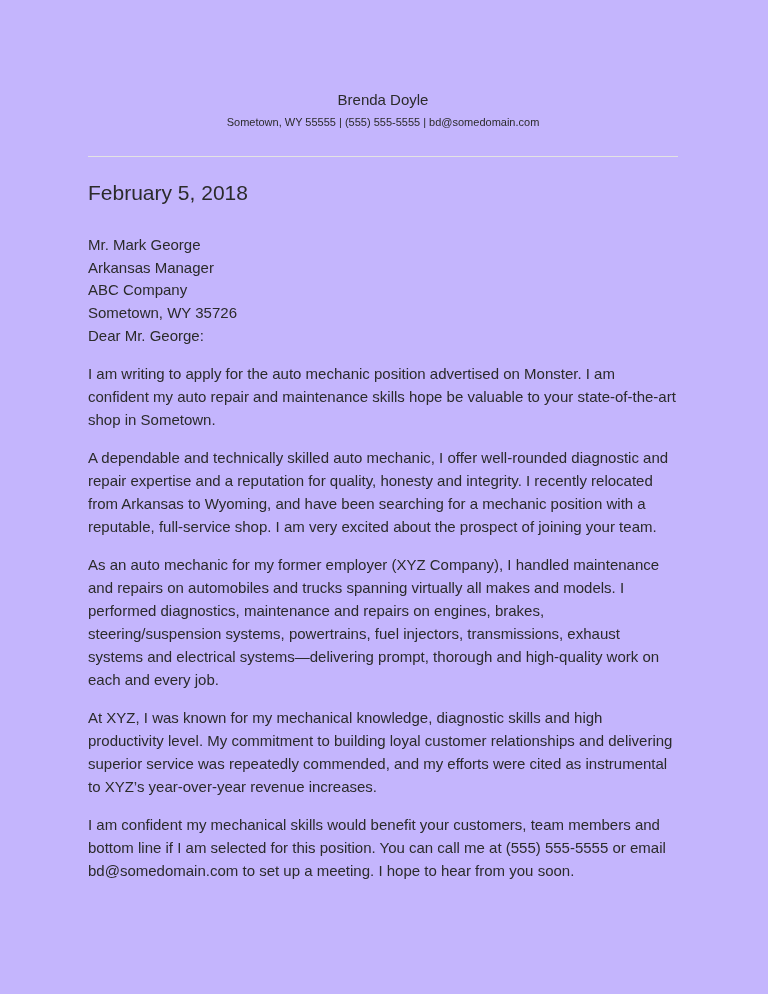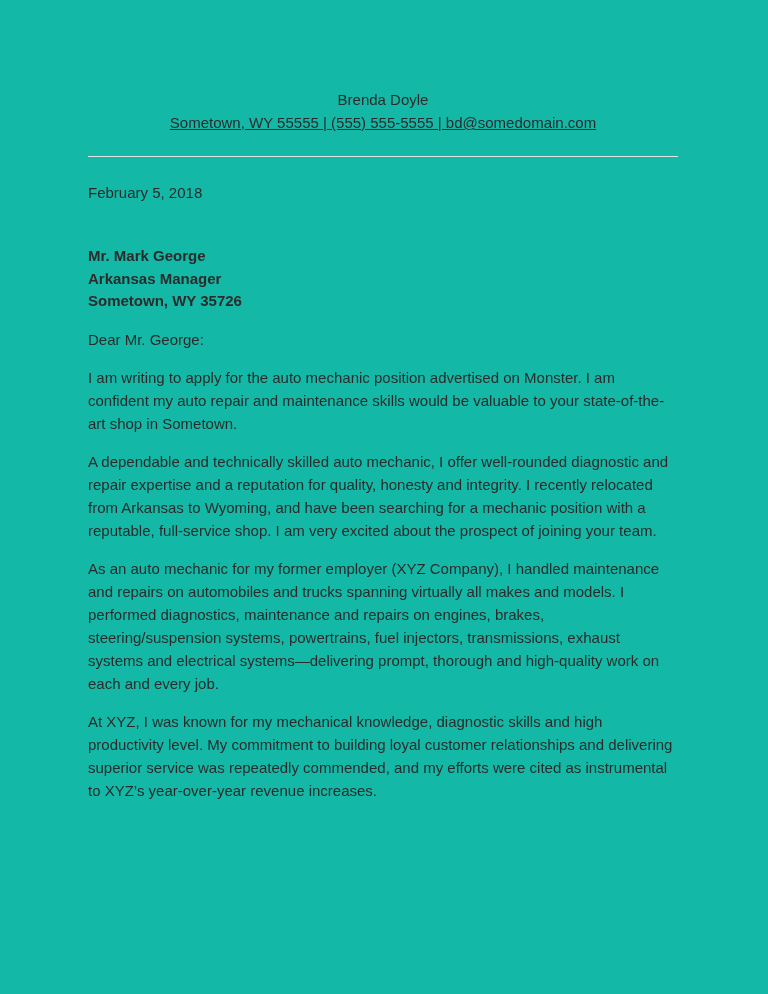--- a/index.html
+++ b/index.html
@@ -12,21 +12,21 @@
     height: 994px;
     font-family: "Liberation Sans", sans-serif;
     color: #2b2b2b;
     -webkit-font-smoothing: antialiased;
     overflow: hidden;
   }
   .page {
     position: relative;
     width: 768px;
     height: 994px;
-    background: #14b8a6;
+    background: #c4b5fd;
     box-sizing: border-box;
   }
   .sheet {
     position: absolute;
     left: 88px;
     top: 0;
     width: 590px;
   }
 
   
@@ -34,53 +34,50 @@
     padding-top: 88px;
     text-align: center;
   }
   .letterhead-name {
     font-size: 15px;
     line-height: 23px;
     color: #2b2b2b;
     white-space: pre;
   }
   .letterhead-contact {
-    font-size: 15px;
+    font-size: 11px;
     line-height: 23px;
     color: #2b2b2b;
     white-space: pre;
-    text-decoration: underline;
   }
 
   .divider {
     margin-top: 22px;
     height: 1px;
     background: #e3e3e3;
     width: 590px;
   }
 
   
   .letter-date {
     margin-top: 24px;
-    font-size: 15px;
+    font-size: 21px;
     line-height: 23px;
   }
 
   .recipient-block {
-    margin-top: 41px;
-    font-weight: bold;
+    margin-top: 30px;
   }
   .recipient-line {
     font-size: 15px;
     line-height: 22.5px;
     white-space: pre;
   }
 
   .salutation {
-    margin-top: 15px;
     font-size: 15px;
     line-height: 23px;
   }
 
   .letter-body {
     margin-top: 0;
   }
   .letter-paragraph {
     margin: 15px 0 0 0;
     font-size: 15px;
@@ -100,26 +97,28 @@
       <div class="letterhead-contact">Sometown, WY 55555 | (555) 555-5555 | bd@somedomain.com</div>
     </div>
 
     <div class="divider"></div>
 
     <div class="letter-date">February 5, 2018</div>
 
     <div class="recipient-block">
       <div class="recipient-line">Mr. Mark George</div>
       <div class="recipient-line">Arkansas Manager</div>
+      <div class="recipient-line">ABC Company</div>
       <div class="recipient-line">Sometown, WY 35726</div>
     </div>
 
     <div class="salutation">Dear Mr. George:</div>
 
     <div class="letter-body">
-      <p class="letter-paragraph">I am writing to apply for the auto mechanic position advertised on Monster. I am confident my auto repair and maintenance skills would be valuable to your state-of-the-art shop in Sometown.</p>
+      <p class="letter-paragraph">I am writing to apply for the auto mechanic position advertised on Monster. I am confident my auto repair and maintenance skills hope be valuable to your state-of-the-art shop in Sometown.</p>
       <p class="letter-paragraph">A dependable and technically skilled auto mechanic, I offer well-rounded diagnostic and repair expertise and a reputation for quality, honesty and integrity. I recently relocated from Arkansas to Wyoming, and have been searching for a mechanic position with a reputable, full-service shop. I am very excited about the prospect of joining your team.</p>
       <p class="letter-paragraph">As an auto mechanic for my former employer (XYZ Company), I handled maintenance and repairs on automobiles and trucks spanning virtually all makes and models. I performed diagnostics, maintenance and repairs on engines, brakes,<br>steering/suspension systems, powertrains, fuel injectors, transmissions, exhaust systems and electrical systems—delivering prompt, thorough and high-quality work on each and every job.</p>
       <p class="letter-paragraph">At XYZ, I was known for my mechanical knowledge, diagnostic skills and high productivity level. My commitment to building loyal customer relationships and delivering superior service was repeatedly commended, and my efforts were cited as instrumental to XYZ’s year-over-year revenue increases.</p>
+      <p class="letter-paragraph">I am confident my mechanical skills would benefit your customers, team members and bottom line if I am selected for this position. You can call me at (555) 555-5555 or email bd@somedomain.com to set up a meeting. I hope to hear from you soon.</p>
     </div>
 
   </div>
 </div>
 
 </body></html>

